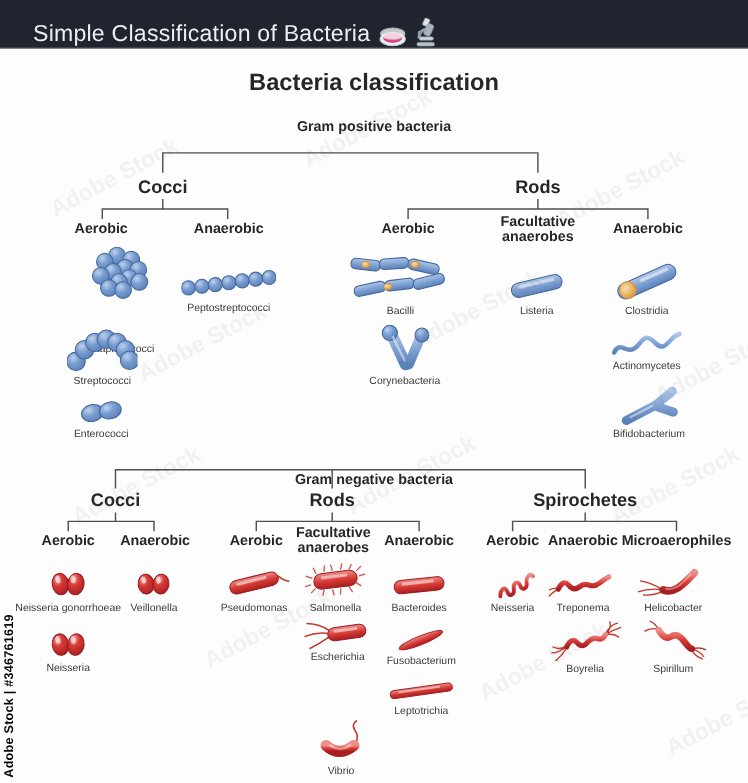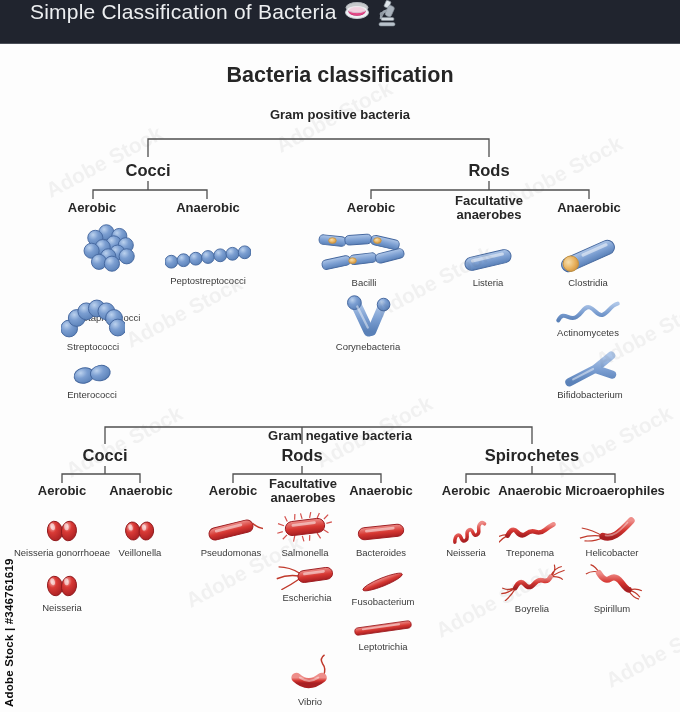--- a/index.html
+++ b/index.html
@@ -1,20 +1,20 @@
 <!DOCTYPE html>
 <html><head>
 <meta charset="utf-8">
 <style>
   html,body{margin:0;padding:0;background:#e8e8e8;}
   #screen{position:relative;width:680px;height:712px;background:#fdfdfd;overflow:hidden;
     font-family:"Liberation Sans","DejaVu Sans",sans-serif;color:#262626;}
   
   #appbar{position:absolute;left:0;top:0;width:680px;height:44px;background:#20242e;
-    display:flex;align-items:flex-start;padding-left:30px;box-sizing:border-box;gap:7px;
+    display:flex;align-items:flex-end;padding-left:30px;box-sizing:border-box;gap:7px;
     border-bottom:1px solid #4a4f58;}
   #appbar .ttl{color:#eceef0;font-size:21px;font-weight:500;letter-spacing:0.2px;white-space:nowrap;}
   
   .ctitle{position:absolute;transform:translateX(-50%);white-space:nowrap;font-weight:bold;}
   #main-title{left:340px;top:63px;font-size:21.5px;}
   .group-title{font-size:13px;}
   .l1{position:absolute;transform:translateX(-50%);font-size:16.5px;font-weight:bold;white-space:nowrap;}
   .l2{position:absolute;transform:translateX(-50%);font-size:13px;font-weight:bold;white-space:nowrap;line-height:13.5px;}
   .l2.wrap{white-space:normal;width:78px;text-align:center;}
   

